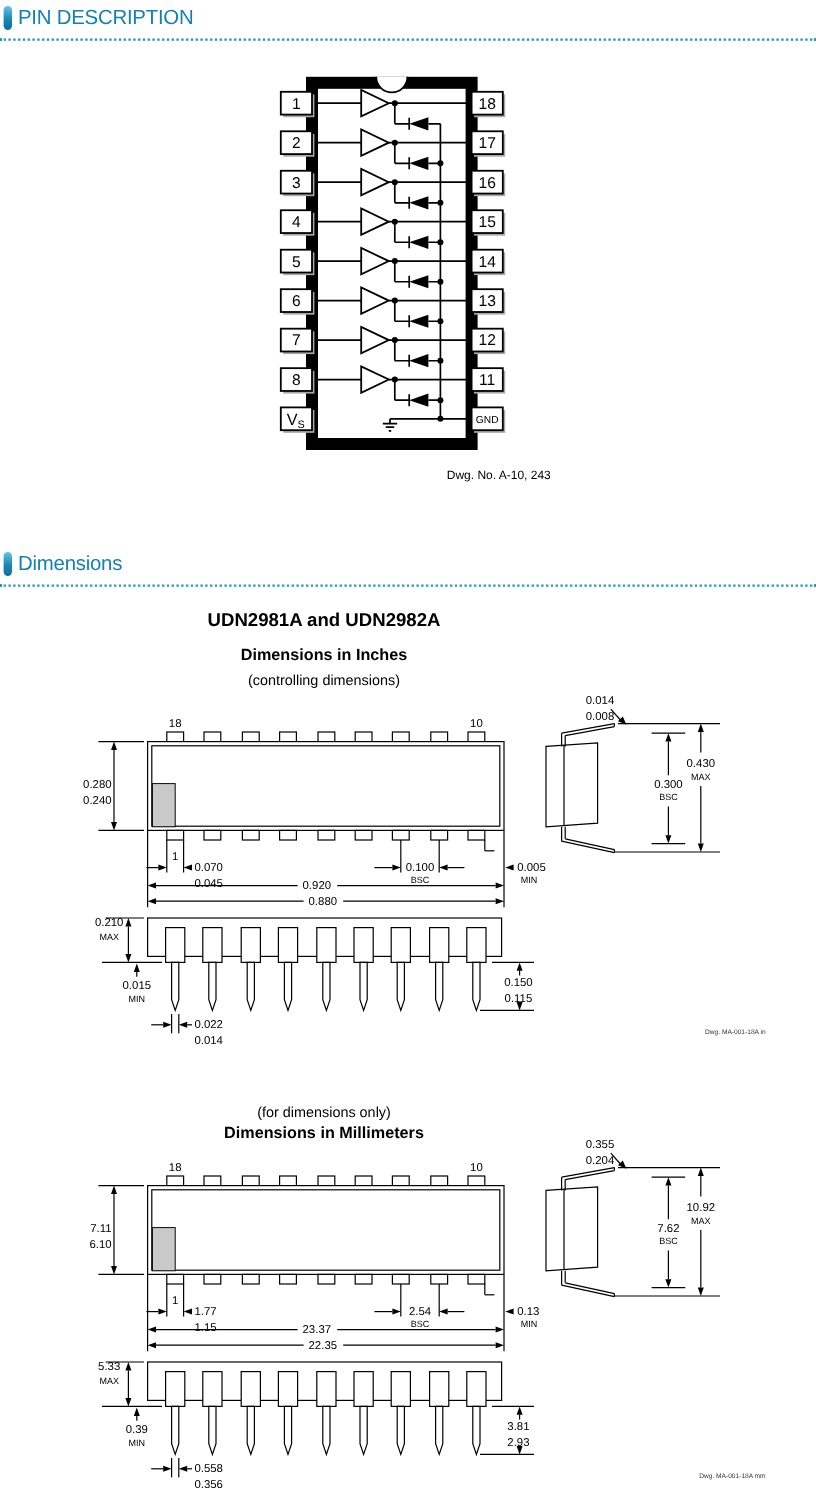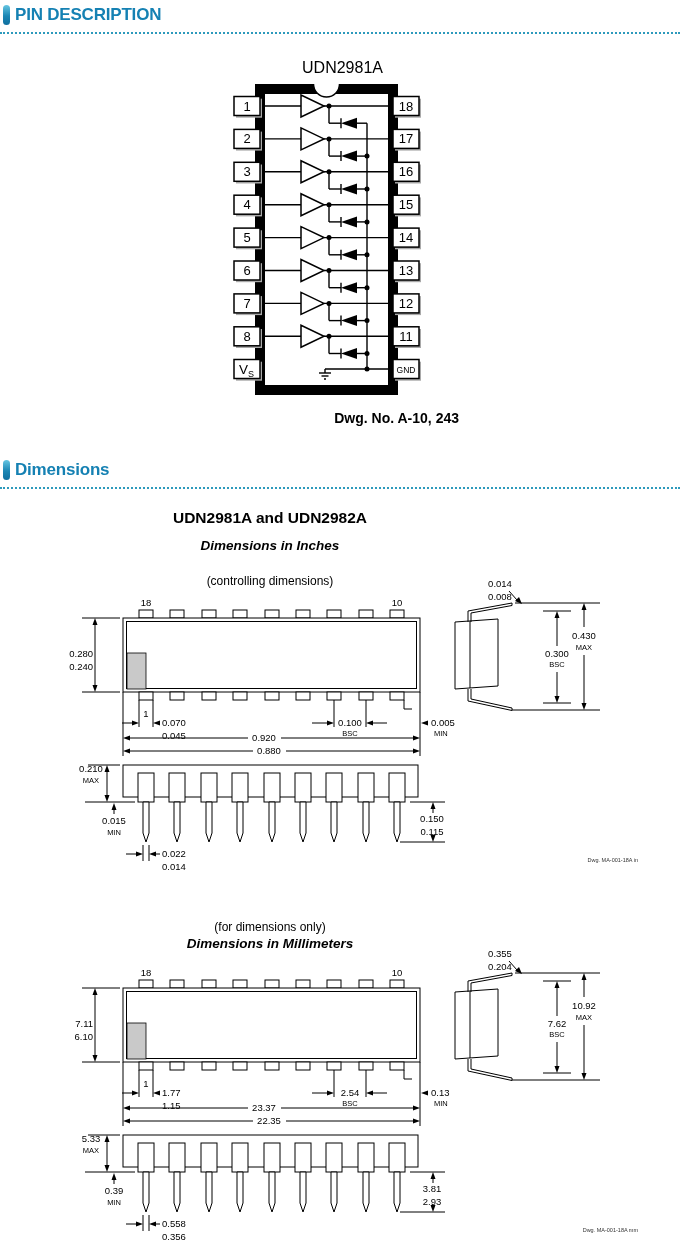--- a/index.html
+++ b/index.html
@@ -2,27 +2,27 @@
 <html><head>
 <meta charset="utf-8">
 <style>
   html,body{margin:0;padding:0;}
   body{width:680px;height:1254px;position:relative;background:#fff;
        font-family:"Liberation Sans",sans-serif;color:#000;overflow:hidden;}
   .sec-hdr{position:absolute;left:0;width:680px;display:flex;align-items:center;gap:5px;
            padding:3px 0 7px 3px;border-bottom:2px dotted #2d9abc;box-sizing:border-box;}
   .hdr-bar{width:7px;height:20px;border-radius:3.5px;flex:0 0 auto;
            background:linear-gradient(180deg,#66c6e2,#1b86b4 55%,#0e6f9f);}
-  .hdr-text{font-size:17px;font-weight:bold;color:#1581b3;letter-spacing:-0.2px;}
+  .hdr-text{font-size:17px;font-weight:normal;color:#1581b3;letter-spacing:-0.2px;}
   .chip-wrap{position:absolute;left:225px;top:59px;width:235px;}
   .chip-title{text-align:center;font-size:16px;margin-bottom:2px;}
-  .chip-caption{text-align:right;font-size:14px;margin-top:5px;padding-right:1px;font-weight:bold;}
+  .chip-caption{text-align:right;font-size:10px;margin-top:5px;padding-right:1px;}
   .center-text{position:absolute;left:0;width:540px;text-align:center;}
   .dims-title{top:509px;font-size:15.5px;font-weight:bold;}
-  .unit-h{font-size:13.5px;font-weight:bold;font-style:italic;}
+  .unit-h{font-size:13.5px;font-weight:bold;}
   .unit-s{font-size:12px;}
   .slot{position:absolute;width:600px;height:300px;}
   svg text{font-family:"Liberation Sans",sans-serif;fill:#000;}
   .dim-svg text{font-size:9.5px;}
   .t7{font-size:7.5px !important;}
   .t5{font-size:5.5px !important;fill:#333;}
   .mid{text-anchor:middle;}
   .end{text-anchor:end;}
   .s{fill:#fff;stroke:#000;stroke-width:1;}
   .l{fill:none;stroke:#000;stroke-width:1;}
@@ -35,21 +35,20 @@
 </style>
 </head>
 <body>
 
 <div class="sec-hdr" style="top:2px">
   <span class="hdr-bar"></span>
   <span class="hdr-text">PIN DESCRIPTION</span>
 </div>
 
 <div class="chip-wrap">
-  <div class="chip-title">UDN2981A</div>
   <svg width="235" height="322" viewBox="0 0 235 322">
     <rect x="30" y="5" width="143" height="311" fill="#000"></rect>
     <rect x="40" y="15" width="123" height="291" fill="#fff"></rect>
     <path d="M88.5,5 A13,13 0 0 0 114.5,5" fill="#fff" stroke="#000" stroke-width="1.5"></path>
     <line x1="142" y1="44.2" x2="142" y2="290" class="cl"></line>
     <g id="chip-rows">
         <line x1="35" y1="27" x2="76" y2="27" class="cl"></line>
         <polygon points="76,16 76,38 99,27" class="cs"></polygon>
         <line x1="99" y1="27" x2="168" y2="27" class="cl"></line>
         <circle cx="104" cy="27" r="2.5" class="cf"></circle>
@@ -197,21 +196,21 @@
   <div class="chip-caption">Dwg. No. A-10, 243</div>
 </div>
 
 <div class="sec-hdr" style="top:457px">
   <span class="hdr-bar"></span>
   <span class="hdr-text">Dimensions</span>
 </div>
 
 <div class="center-text dims-title">UDN2981A and UDN2982A</div>
 <div class="center-text unit-h" style="top:538px">Dimensions in Inches</div>
-<div class="center-text unit-s" style="top:574px">(controlling dimensions)</div>
+<div class="center-text unit-s" style="top:560px">(controlling dimensions)</div>
 <div class="center-text unit-h" style="top:936px">Dimensions in Millimeters</div>
 <div class="center-text unit-s" style="top:920px">(for dimensions only)</div>
 
 <div class="slot" style="left:60px;top:575px">
 <svg class="dim-svg" width="600" height="300" viewBox="0 0 600 300">
   <g>
     <g>
           <rect x="79" y="35" width="14" height="8" class="s"></rect>
           <rect x="110" y="35" width="14" height="8" class="s"></rect>
           <rect x="142" y="35" width="14" height="8" class="s"></rect>

